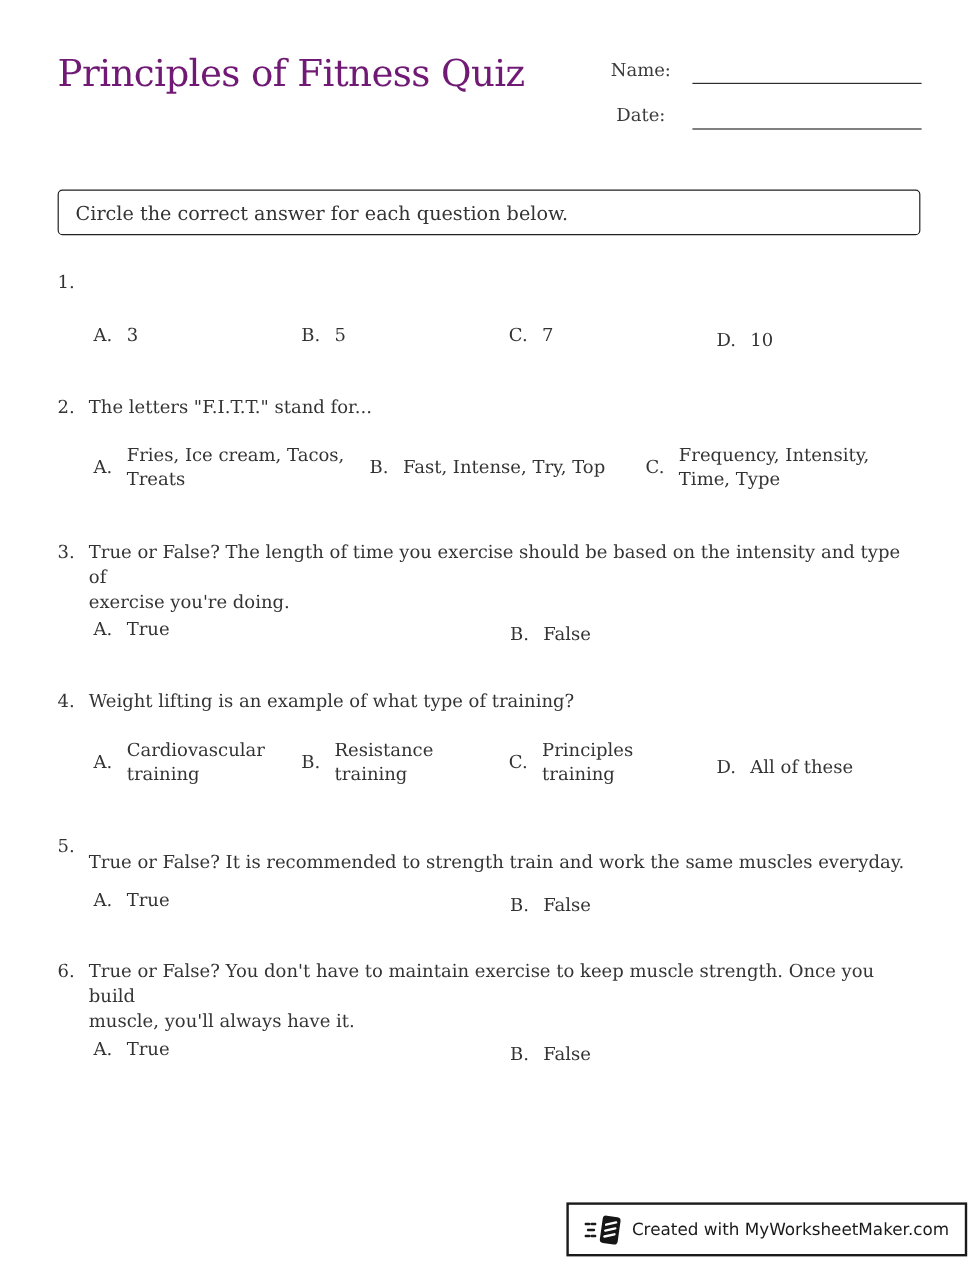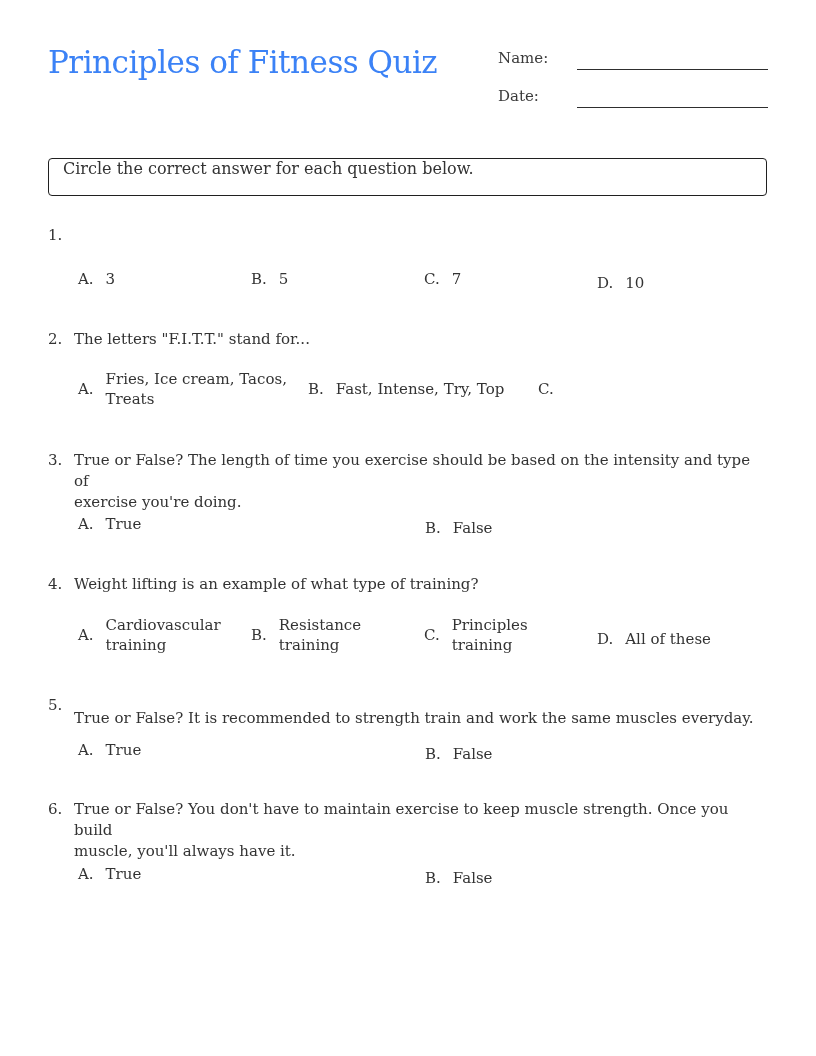--- a/index.html
+++ b/index.html
@@ -6,34 +6,34 @@
   .page{
     position:relative;
     width:816px;height:1056px;
     background:#ffffff;
     font-family:"DejaVu Serif", serif;
     color:#333333;
     overflow:hidden;
   }
   .title{
     position:absolute;left:48px;top:44px;margin:0;
-    font-size:31px;font-weight:400;letter-spacing:-0.5px;color:#3b82f6;
+    font-size:31px;font-weight:400;letter-spacing:-0.5px;color:#701a75;
   }
   .field-label{
-    position:absolute;left:498px;width:72px;text-align:left;
+    position:absolute;left:498px;width:72px;text-align:center;
     font-size:15px;color:#3a3a3a;
   }
   .blank-line{
     position:absolute;width:191px;height:0;
     border-top:1.5px solid #2e2e2e;
   }
   .instruction-box{
     position:absolute;left:48px;top:158px;width:719px;height:38px;
     border:1.5px solid #202020;border-radius:4px;
-    display:flex;box-sizing:border-box;
+    display:flex;align-items:center;box-sizing:border-box;
     padding-left:14px;font-size:16px;color:#333333;background:#fff;
   }
   .q-num{
     position:absolute;left:48px;width:22px;
     font-size:15px;line-height:21px;color:#333333;
   }
   .q-text{
     position:absolute;left:74px;width:692px;
     font-size:15px;line-height:21px;color:#333333;
     white-space:pre-line;
@@ -93,20 +93,22 @@
     <span class="opt-label">A.</span>
     <span class="opt-text">Fries, Ice cream, Tacos,
 Treats</span>
   </div>
   <div class="opt tall" style="left:308px;top:369px">
     <span class="opt-label">B.</span>
     <span class="opt-text">Fast, Intense, Try, Top</span>
   </div>
   <div class="opt tall" style="left:538px;top:369px">
     <span class="opt-label">C.</span>
+    <span class="opt-text">Frequency, Intensity,
+Time, Type</span>
   </div>
 
   <div class="q-num" style="top:450px">3.</div>
   <div class="q-text" style="top:450px">True or False? The length of time you exercise should be based on the intensity and type of
 exercise you're doing.</div>
   <div class="opt" style="left:78px;top:514px">
     <span class="opt-label">A.</span>
     <span class="opt-text">True</span>
   </div>
   <div class="opt" style="left:425px;top:518px">
@@ -152,14 +154,32 @@
 muscle, you'll always have it.</div>
   <div class="opt" style="left:78px;top:864px">
     <span class="opt-label">A.</span>
     <span class="opt-text">True</span>
   </div>
   <div class="opt" style="left:425px;top:868px">
     <span class="opt-label">B.</span>
     <span class="opt-text">False</span>
   </div>
 
+  <div class="footer-box">
+    <svg class="logo-icon" width="32" height="26" viewBox="0 0 32 26" aria-hidden="true">
+      <g stroke="#1a1a1a" stroke-width="2" stroke-linecap="round">
+        <line x1="1" y1="8" x2="9" y2="8" stroke-dasharray="3 2"></line>
+        <line x1="3" y1="13" x2="10" y2="13" stroke-dasharray="5 2"></line>
+        <line x1="1" y1="18" x2="9" y2="18" stroke-dasharray="3 2"></line>
+      </g>
+      <g transform="rotate(8 21 13)">
+        <rect x="14" y="1.5" width="15" height="23" rx="3" fill="#161616"></rect>
+        <g stroke="#ffffff" stroke-width="2" stroke-linecap="round">
+          <line x1="17.5" y1="9" x2="25.5" y2="6"></line>
+          <line x1="17.5" y1="14" x2="25.5" y2="11"></line>
+          <line x1="17.5" y1="19" x2="25.5" y2="16"></line>
+        </g>
+      </g>
+    </svg>
+    <span>Created with MyWorksheetMaker.com</span>
+  </div>
 
 </div>
 
 </body></html>

